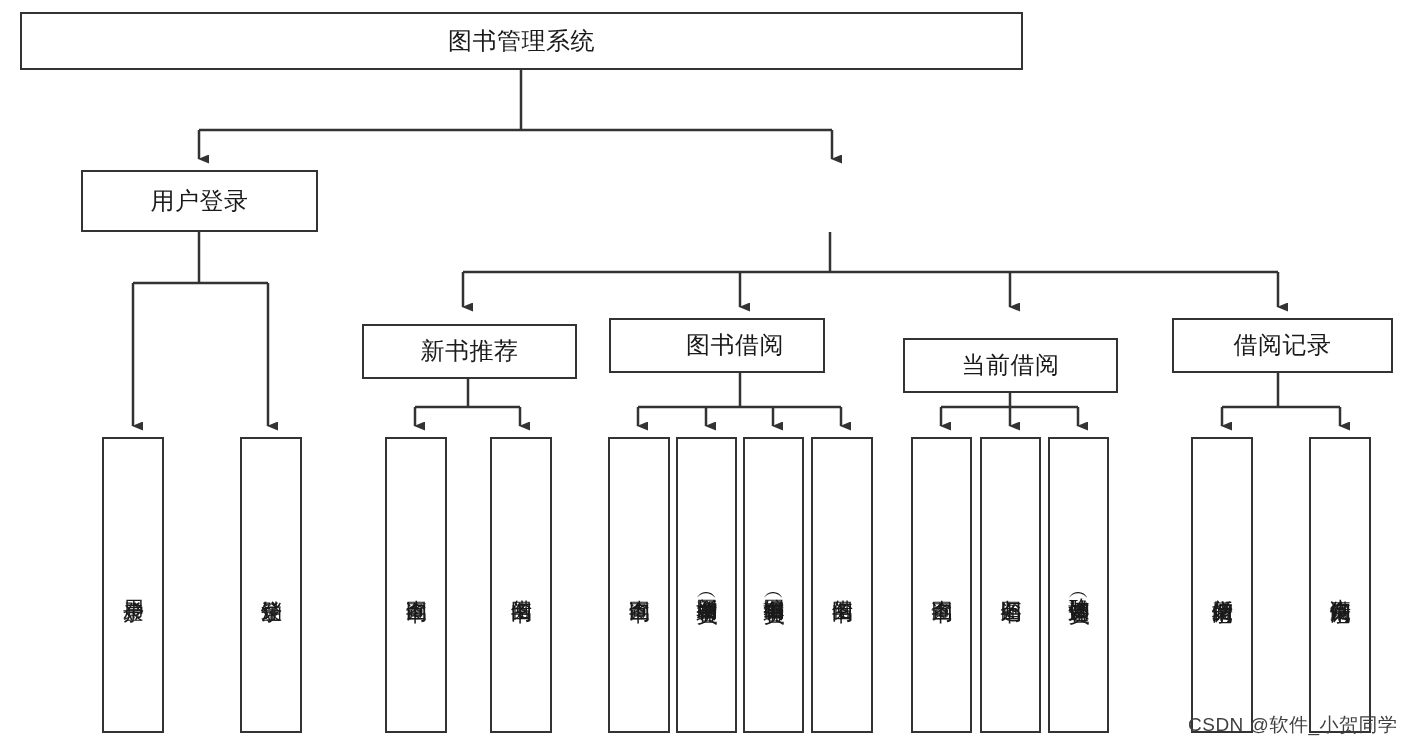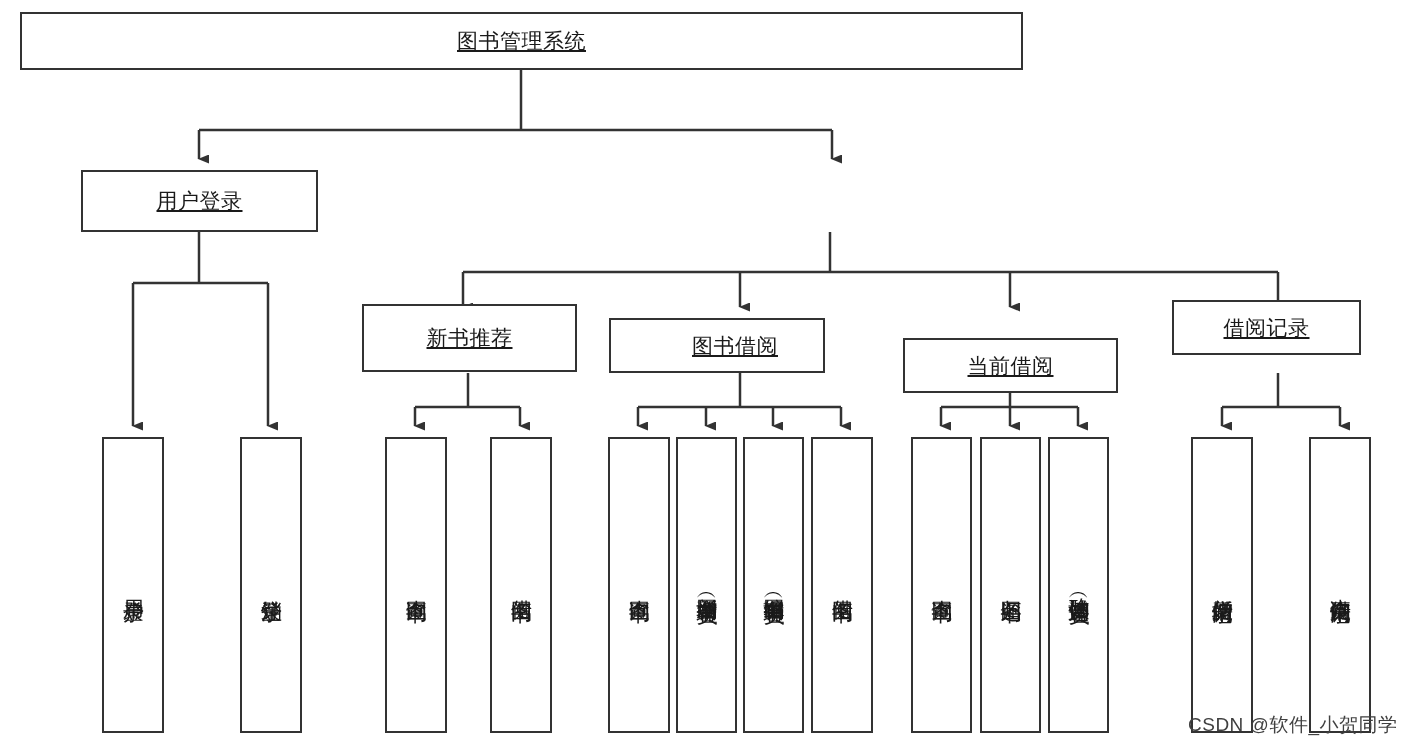--- a/index.html
+++ b/index.html
@@ -35,22 +35,21 @@
     justify-content: center;
     color: #1a1a1a;
   }
   .node .lbl {
     display: block;
     text-align: center;
     line-height: 1.12;
     letter-spacing: 0.5px;
   }
   .h-node .lbl {
-    font-size: 21px;
-    text-decoration: underline;
+    font-size: 24px;
   }
   .v-node {
     writing-mode: vertical-rl;
     text-orientation: upright;
   }
   .v-node .lbl {
     font-size: 21px;
     writing-mode: vertical-rl;
     text-orientation: upright;
     line-height: 1.18;
@@ -123,30 +122,30 @@
   </svg>
 
   <div class="node h-node" style="left:20px; top:12px; width:1003px; height:58px;">
     <span class="lbl">图书管理系统</span>
   </div>
 
   <div class="node h-node" style="left:81px; top:170px; width:237px; height:62px;">
     <span class="lbl">用户登录</span>
   </div>
 
-  <div class="node h-node" style="left:362px; top:304px; width:215px; height:68px;">
+  <div class="node h-node" style="left:362px; top:324px; width:215px; height:55px;">
     <span class="lbl">新书推荐</span>
   </div>
   <div class="node h-node" style="left:609px; top:318px; width:216px; height:55px;padding-left:36px;">
     <span class="lbl">图书借阅</span>
   </div>
   <div class="node h-node" style="left:903px; top:318px; width:215px; height:55px;margin-top:20px;">
     <span class="lbl">当前借阅</span>
   </div>
-  <div class="node h-node" style="left:1172px; top:300px; width:189px; height:55px;">
+  <div class="node h-node" style="left:1172px; top:318px; width:221px; height:55px;">
     <span class="lbl">借阅记录</span>
   </div>
 
   <div class="node v-node" style="left:102px; top:437px; width:62px; height:296px;">
     <span class="lbl">用户登录</span>
   </div>
   <div class="node v-node" style="left:240px; top:437px; width:62px; height:296px;">
     <span class="lbl">注销登录</span>
   </div>
 

